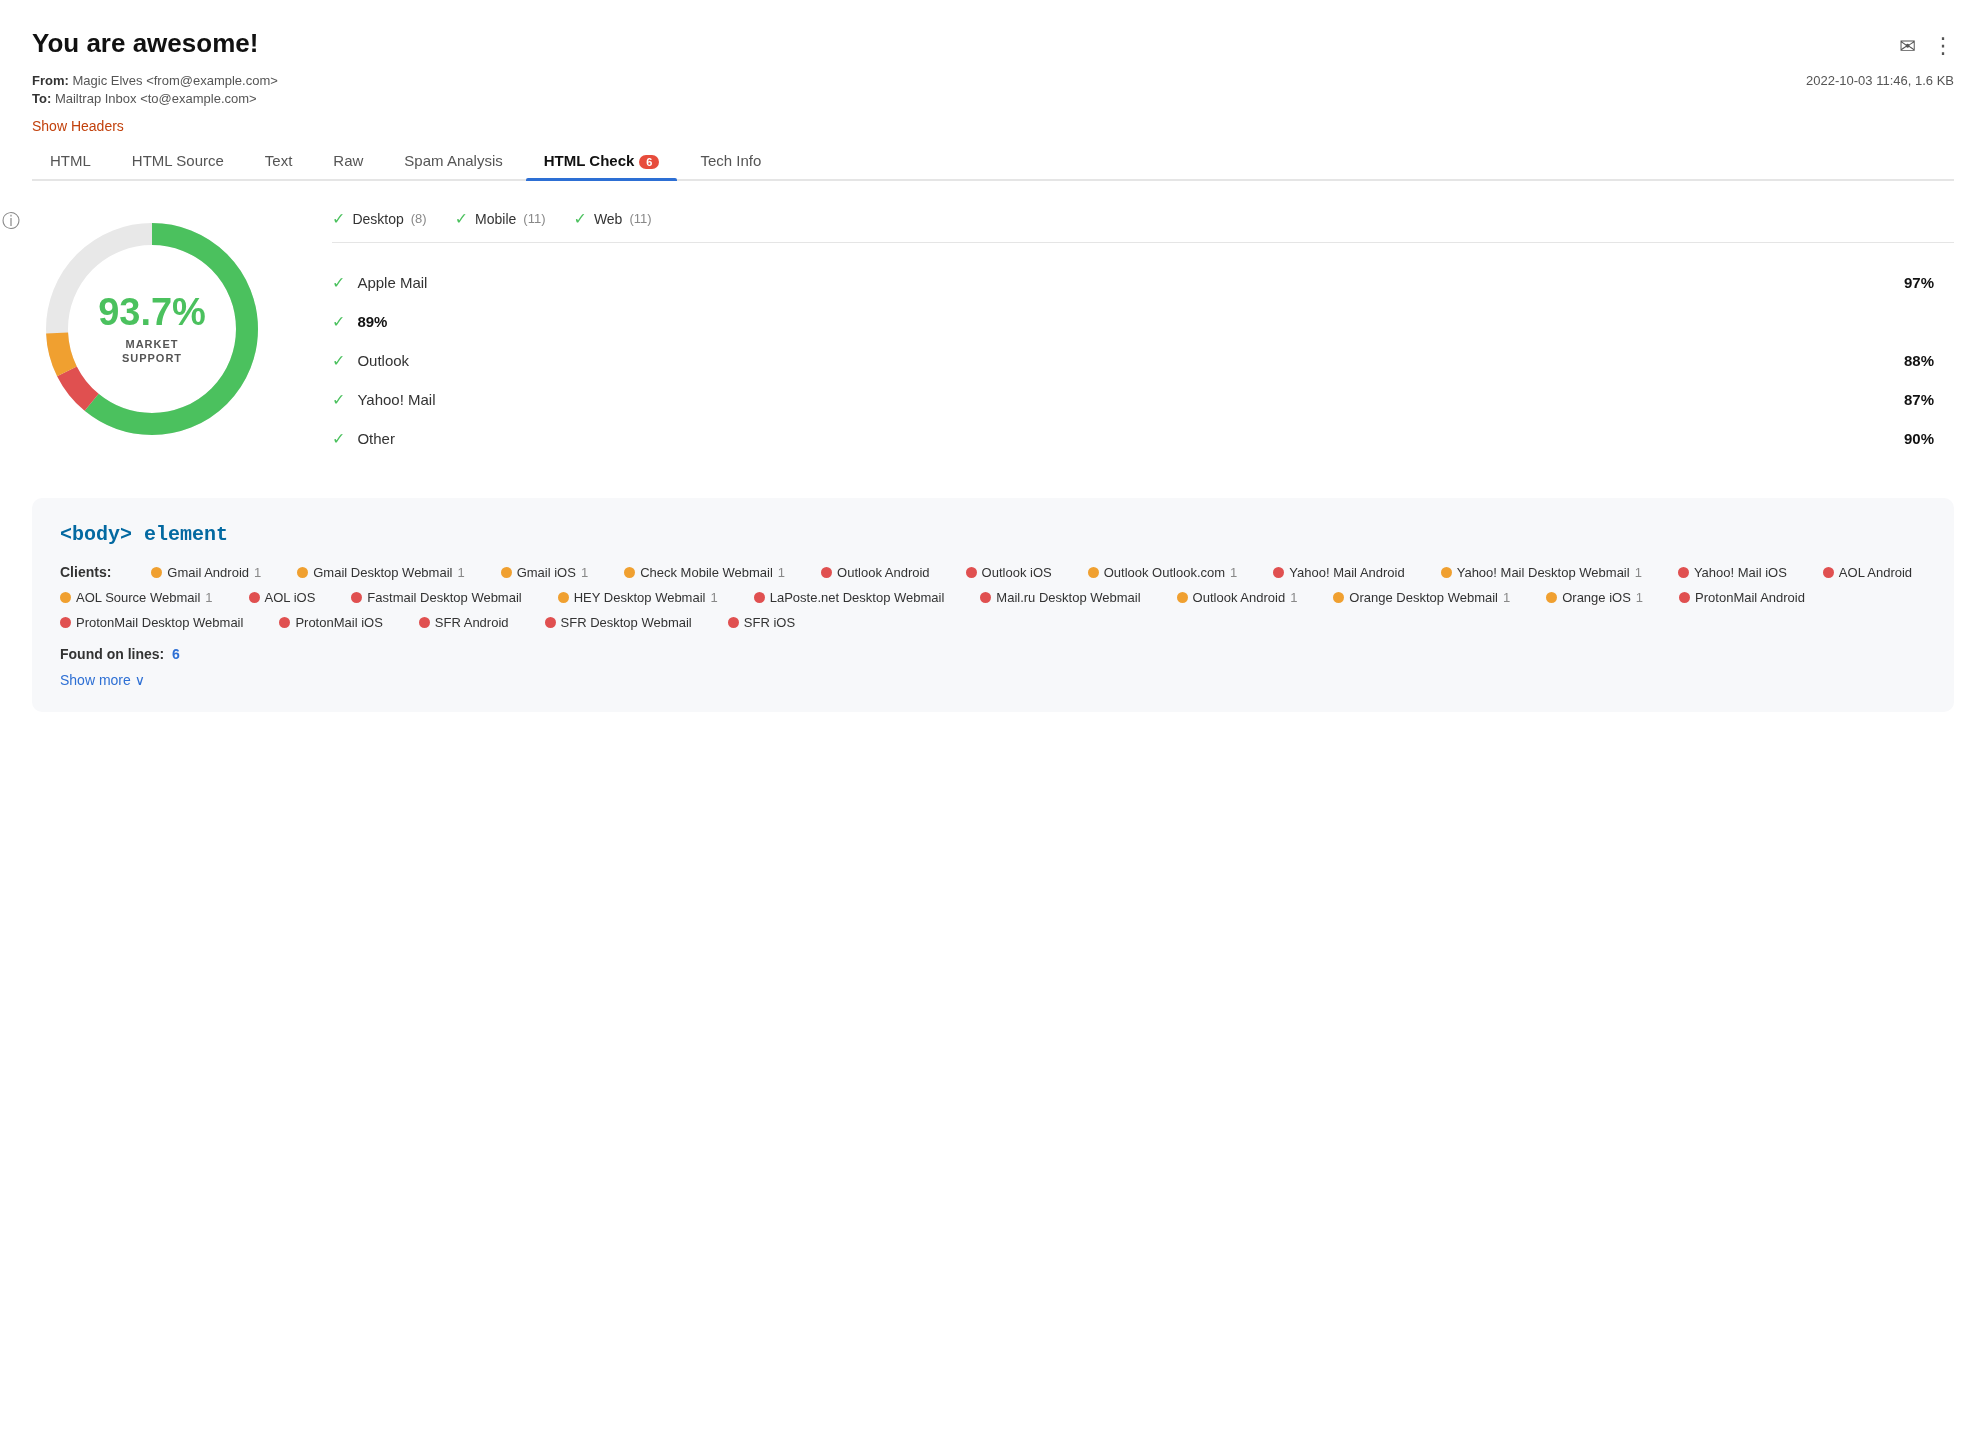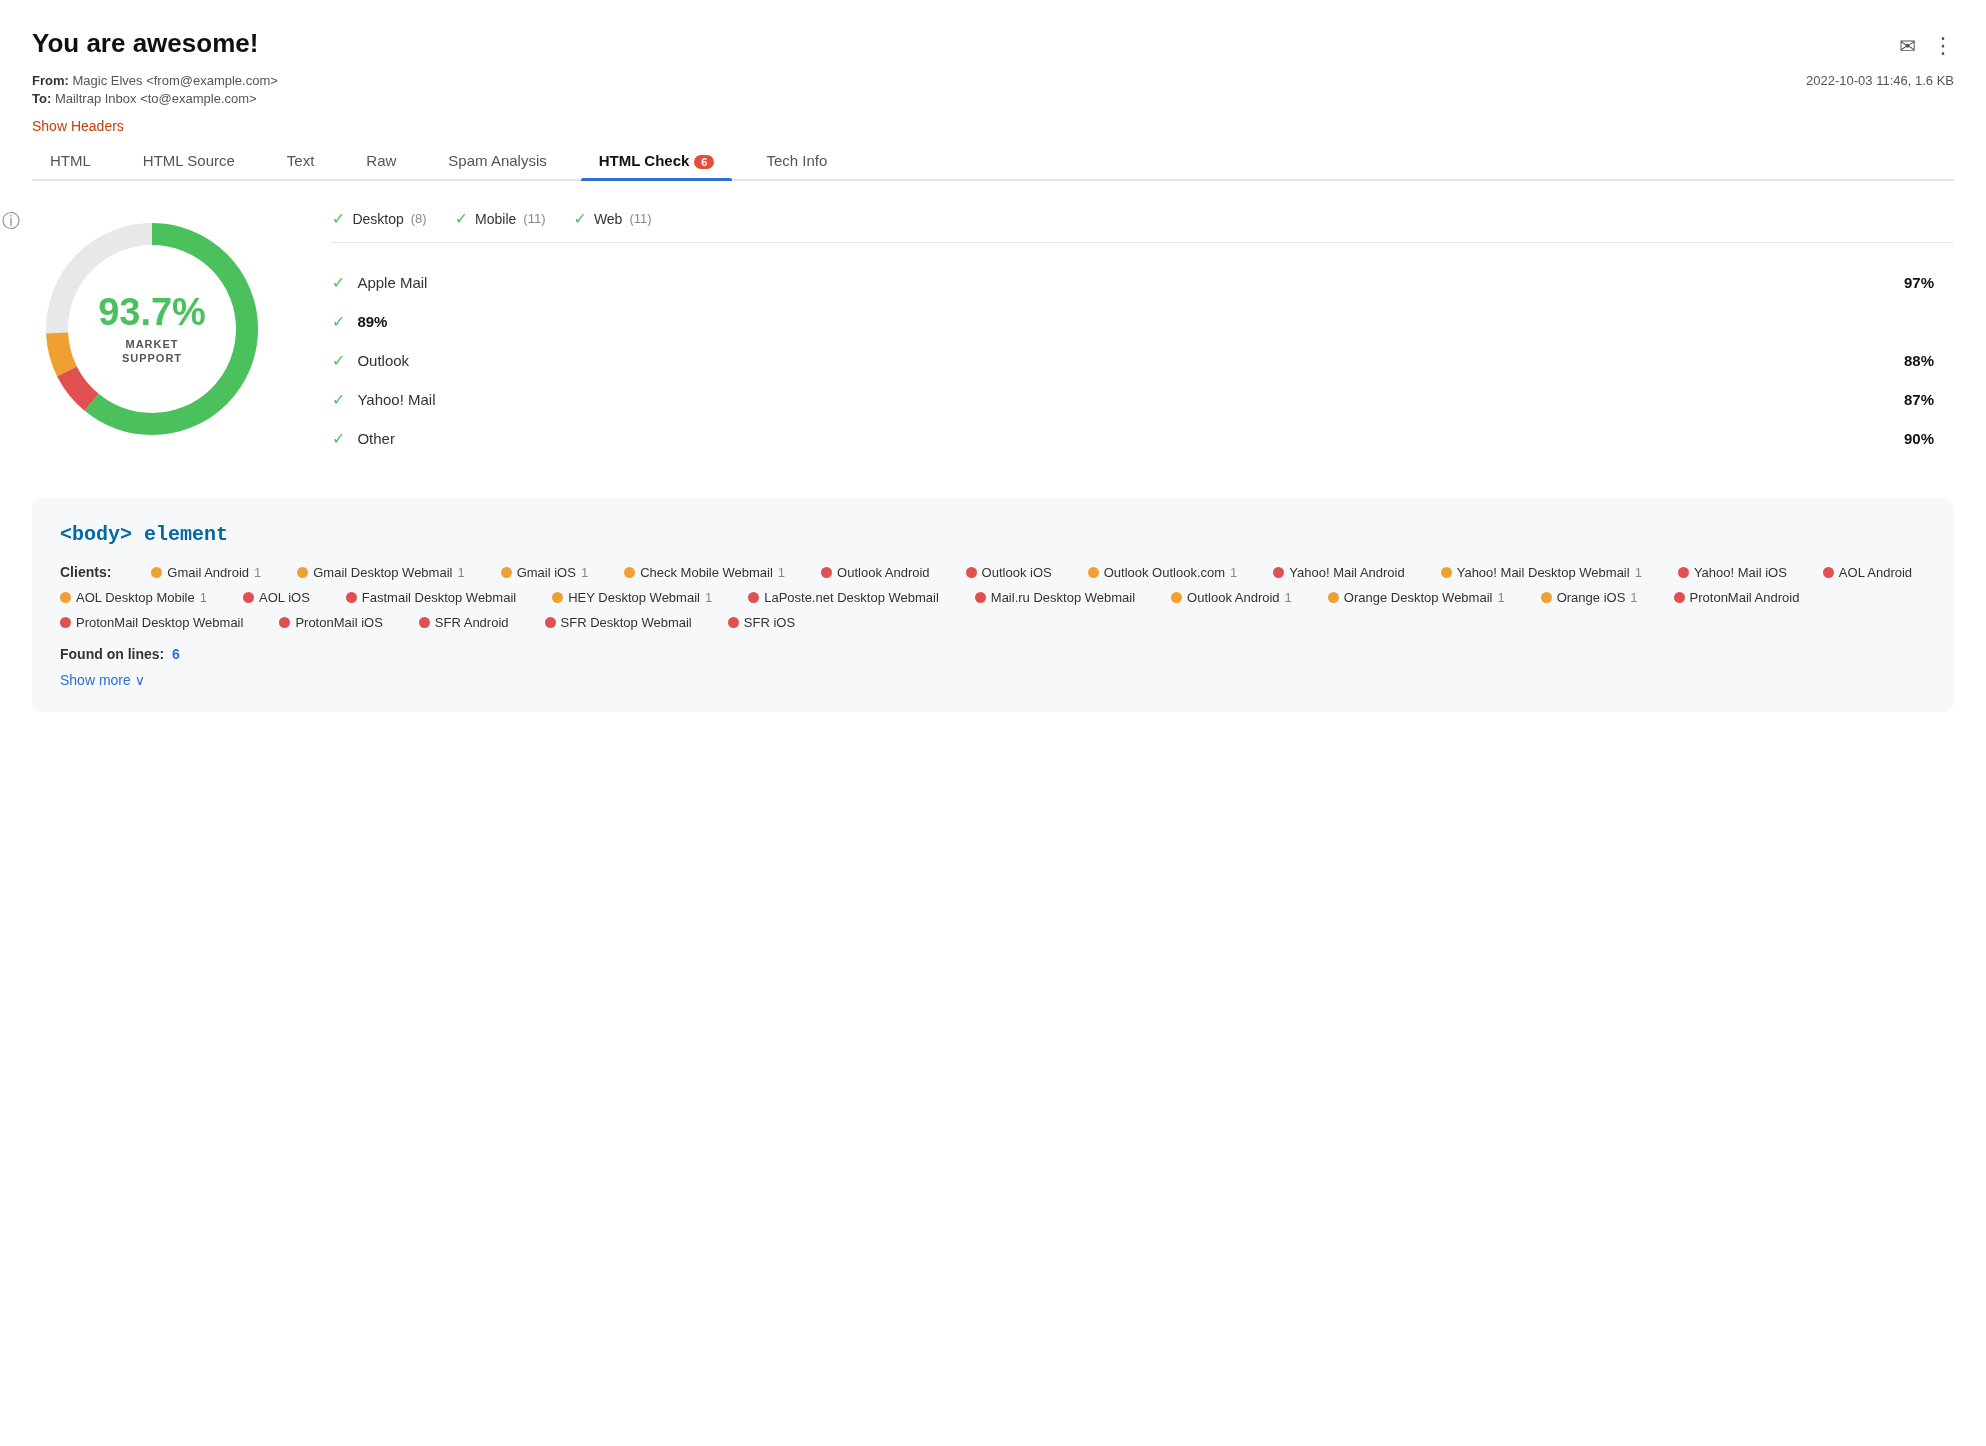--- a/index.html
+++ b/index.html
@@ -63,21 +63,21 @@
       color: #c2410c;
       font-size: 14px;
       text-decoration: none;
       cursor: pointer;
       display: inline-block;
       margin-bottom: 8px;
     }
 
     .tabs-row {
       display: flex;
-      gap: 16px;
+      gap: 5px;
       border-bottom: 2px solid #e5e5e5;
       margin-bottom: 28px;
     }
 
     .tab {
       padding: 10px 18px;
       font-size: 15px;
       color: #555;
       cursor: pointer;
       white-space: nowrap;
@@ -472,21 +472,21 @@
       <div class="client-tag">
         <span class="client-dot" style="background: rgb(224, 80, 80);"></span>
         <span>Yahoo! Mail iOS</span>
       </div>
       <div class="client-tag">
         <span class="client-dot" style="background: rgb(224, 80, 80);"></span>
         <span>AOL Android</span>
       </div>
       <div class="client-tag">
         <span class="client-dot" style="background: rgb(240, 160, 48);"></span>
-        <span>AOL Desktop Mobile</span>
+        <span>AOL Source Webmail</span>
         <span style="color: rgb(136, 136, 136);">1</span>
       </div>
       <div class="client-tag">
         <span class="client-dot" style="background: rgb(224, 80, 80);"></span>
         <span>AOL iOS</span>
       </div>
       <div class="client-tag">
         <span class="client-dot" style="background: rgb(224, 80, 80);"></span>
         <span>Fastmail Desktop Webmail</span>
       </div>

